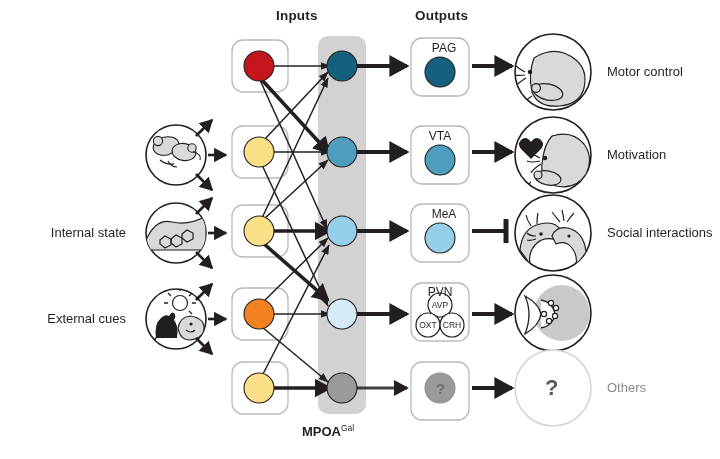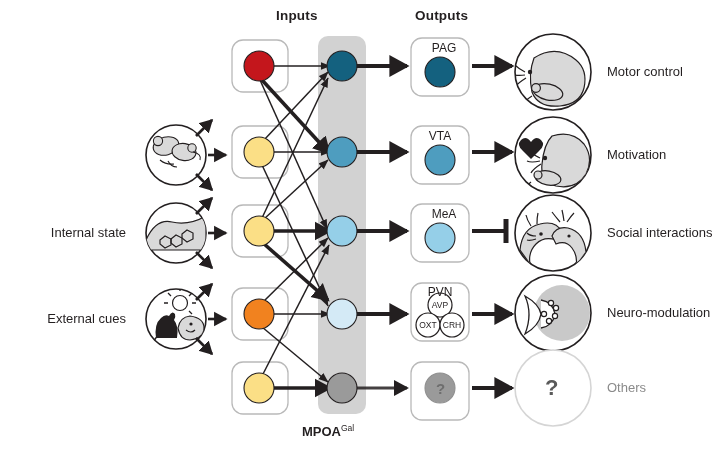--- a/index.html
+++ b/index.html
@@ -271,20 +271,19 @@
   <div class="circ-txt" style="left:424px;top:300px;width:32px;">AVP</div>
   <div class="circ-txt" style="left:412px;top:320px;width:32px;">OXT</div>
   <div class="circ-txt" style="left:436px;top:320px;width:32px;">CRH</div>
 
   <div class="qmark" style="left:436px;top:380px;">?</div>
   <div class="qbig" style="left:545px;top:375px;">?</div>
 
   <div class="lbl right-label" style="left:607px;top:64px;">Motor control</div>
   <div class="lbl right-label" style="left:607px;top:147px;">Motivation</div>
   <div class="lbl right-label" style="left:607px;top:225px;">Social interactions</div>
-  <div class="lbl right-label" style="left:607px;top:305px;">Neuro-modulation</div>
   <div class="lbl right-label muted" style="left:607px;top:380px;">Others</div>
 
   <div class="lbl mpoa-label" style="left:302px;top:423px;">
     <span>MPOA</span><sup>Gal</sup>
   </div>
 
 </div>
 
 </body></html>

